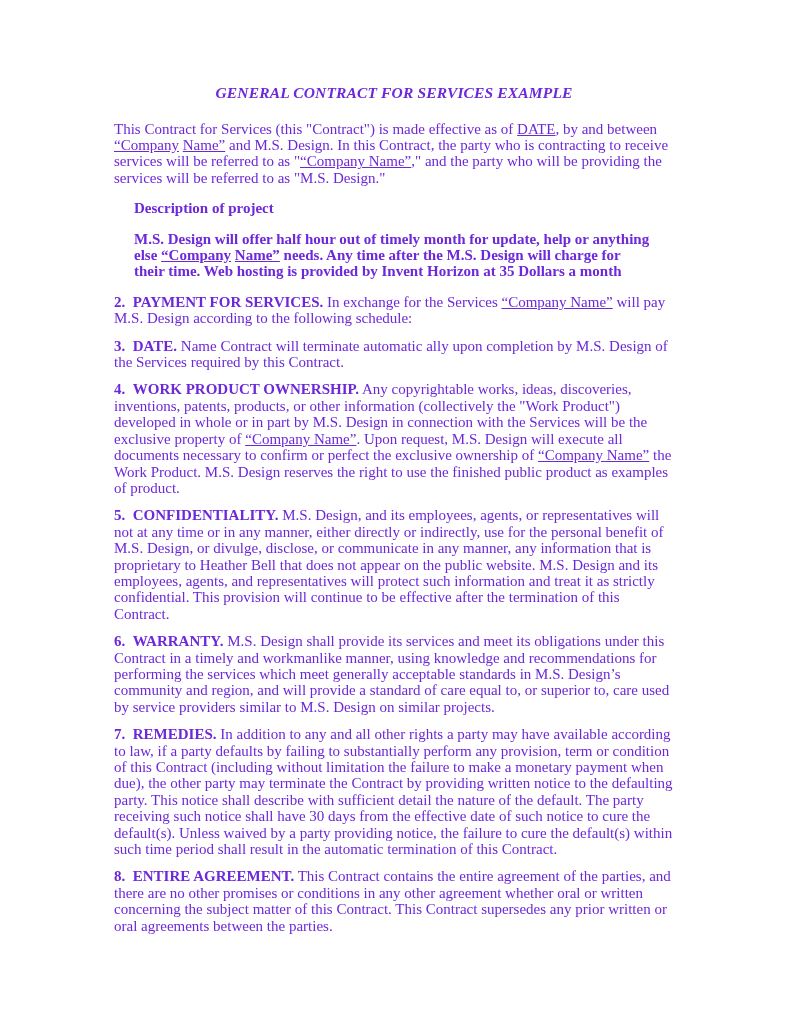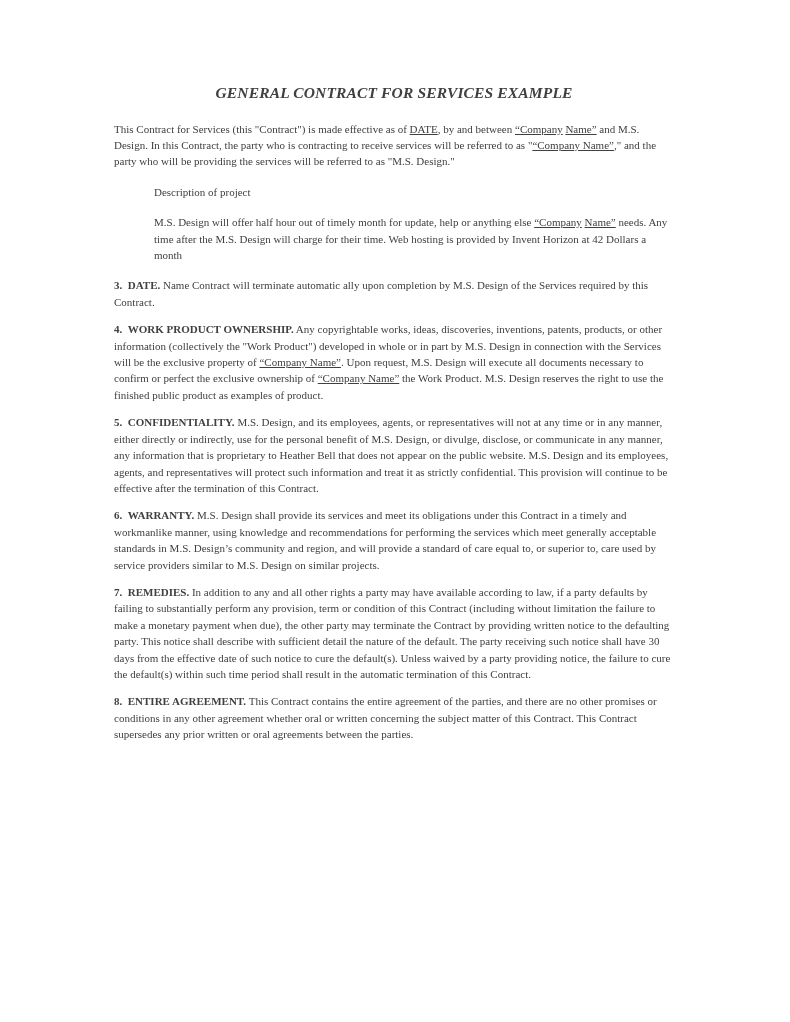--- a/index.html
+++ b/index.html
@@ -7,48 +7,49 @@
     padding: 0;
     background: #ffffff;
   }
   #page {
     position: relative;
     width: 790px;
     height: 1022px;
     background: #ffffff;
     overflow: hidden;
     font-family: "Liberation Serif", "DejaVu Serif", serif;
-    color: #404040;
+    color: #6d28d9;
     -webkit-font-smoothing: antialiased;
   }
   #doc {
     position: absolute;
     left: 114px;
     top: 84px;
     width: 560px;
   }
   .doc-title {
     text-align: center;
     font-weight: bold;
     font-style: italic;
     font-size: 15.5px;
     letter-spacing: 0.15px;
     margin: 0 0 18px 0;
     line-height: 1.2;
   }
   .para {
-    font-size: 11px;
+    font-size: 15px;
     line-height: 16.4px;
     text-align: left;
     margin: 0 0 11px 0;
     hyphens: none;
   }
   .indent {
-    margin-left: 40px;
+    margin-left: 20px;
     width: 516px;
+    font-weight: bold;
   }
   .indent.first {
     margin-top: 14px;
     margin-bottom: 14px;
   }
   .indent.second {
     margin-bottom: 14px;
   }
   .sec-head {
     font-weight: bold;
@@ -64,22 +65,23 @@
 <div id="page">
   <div id="doc">
 
     <h1 class="doc-title">GENERAL CONTRACT FOR SERVICES EXAMPLE</h1>
 
     <p class="para"><span>This Contract for Services (this "Contract") is made effective as of </span><span class="u">DATE</span><span>, by and between </span><span class="u">“Company</span> <span class="u">Name”</span><span> and M.S. Design.  In this Contract, the party who is contracting to receive services will be referred to as "</span><span class="u">“Company Name”</span><span>," and the party who will be providing the services will be referred to as "M.S. Design."</span></p>
 
 
     <p class="para indent first">Description of project</p>
 
-    <p class="para indent second"><span>M.S. Design will offer half hour out of timely month for update, help or anything else </span><span class="u">“Company</span> <span class="u">Name”</span><span> needs.  Any time after the M.S. Design will charge for their time.  Web hosting is provided by Invent Horizon at 42 Dollars a month</span></p>
+    <p class="para indent second"><span>M.S. Design will offer half hour out of timely month for update, help or anything else </span><span class="u">“Company</span> <span class="u">Name”</span><span> needs.  Any time after the M.S. Design will charge for their time.  Web hosting is provided by Invent Horizon at 35 Dollars a month</span></p>
 
+    <p class="para"><span class="sec-head">2.</span>&nbsp; <span class="sec-head">PAYMENT FOR SERVICES.</span><span> In exchange for the Services </span><span class="u">“Company Name”</span><span> will pay M.S. Design according to the following schedule:</span></p>
 
 
     <p class="para"><span class="sec-head">3.</span>&nbsp; <span class="sec-head">DATE.</span><span> Name Contract will terminate automatic ally upon completion by M.S. Design of the Services required by this Contract.</span></p>
 
     <p class="para"><span class="sec-head">4.</span>&nbsp; <span class="sec-head">WORK PRODUCT OWNERSHIP.</span><span> Any copyrightable works, ideas, discoveries, inventions, patents, products, or other information (collectively the "Work Product") developed in whole or in part by M.S. Design in connection with the Services will be the exclusive property of </span><span class="u">“Company Name”</span><span>.  Upon request, M.S. Design will execute all documents necessary to confirm or perfect the exclusive ownership of </span><span class="u">“Company Name”</span><span> the Work Product.  M.S. Design reserves the right to use the finished public product as examples of product.</span></p>
 
     <p class="para"><span class="sec-head">5.</span>&nbsp; <span class="sec-head">CONFIDENTIALITY.</span><span> M.S. Design, and its employees, agents, or representatives will not at any time or in any manner, either directly or indirectly, use for the personal benefit of M.S. Design, or divulge, disclose, or communicate in any manner, any information that is proprietary to Heather Bell that does not appear on the public website.  M.S. Design and its employees, agents, and representatives will protect such information and treat it as strictly confidential.  This provision will continue to be effective after the termination of this Contract.</span></p>
 
     <p class="para"><span class="sec-head">6.</span>&nbsp; <span class="sec-head">WARRANTY.</span><span>  M.S. Design shall provide its services and meet its obligations under this Contract in a timely and workmanlike manner, using knowledge and recommendations for performing the services which meet generally acceptable standards in M.S. Design’s community and region, and will provide a standard of care equal to, or superior to, care used by service providers similar to M.S. Design on similar projects.</span></p>
 

